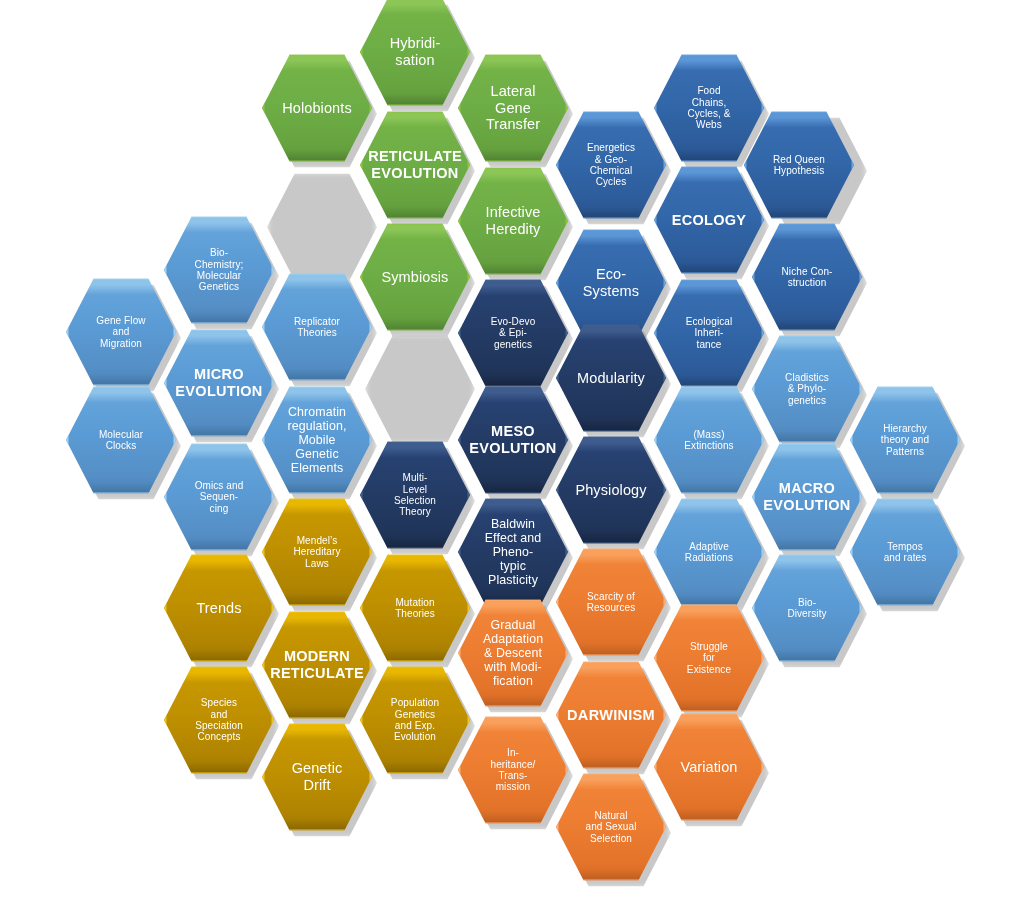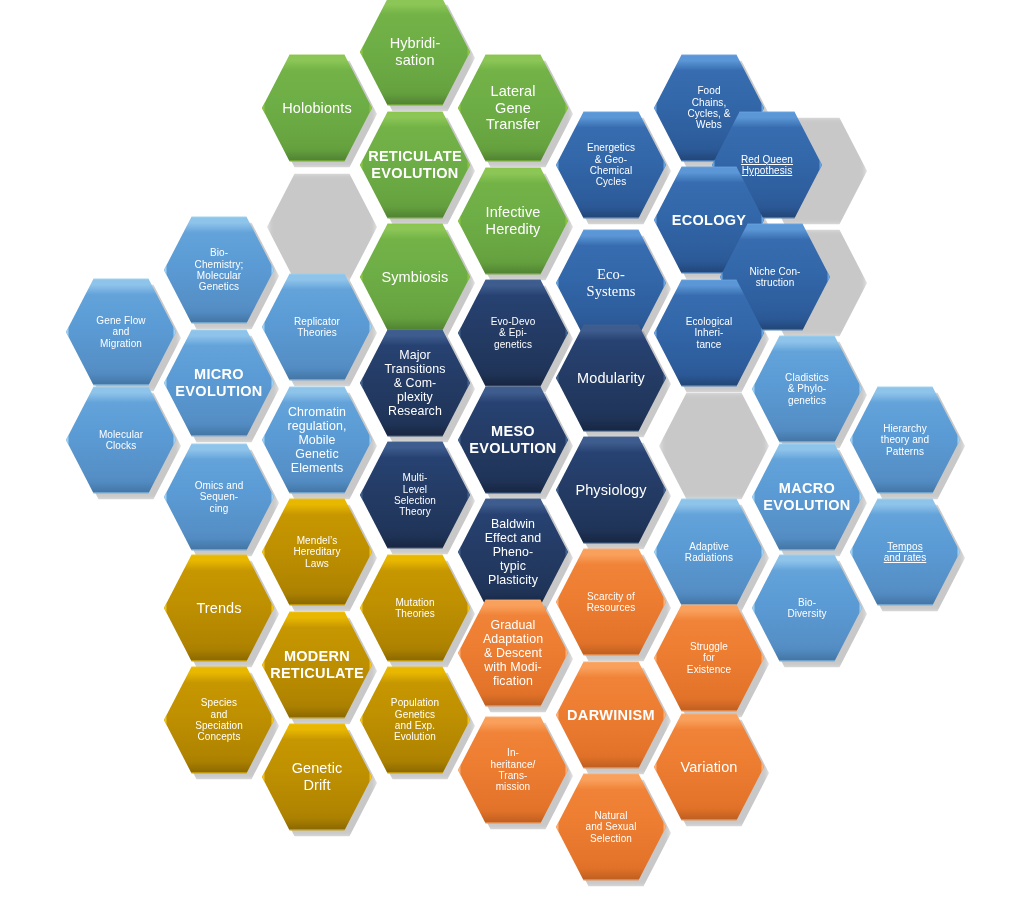--- a/index.html
+++ b/index.html
@@ -201,32 +201,32 @@
 Chains,
 Cycles, &amp;
 Webs</span>
     </div>
     <div class="hex c-midblue" style="left: 556px; top: 110px;">
       <span class="lbl sm">Energetics
 &amp; Geo-
 Chemical
 Cycles</span>
     </div>
-    <div class="hex c-midblue" style="left: 712px; top: 110px; text-decoration: underline;">
+    <div class="hex c-midblue" style="left: 744px; top: 110px;">
       <span class="lbl sm">Red Queen
 Hypothesis</span>
     </div>
     <div class="hex c-midblue center" style="left: 654px; top: 165px;">
       <span class="lbl">ECOLOGY</span>
     </div>
-    <div class="hex c-midblue" style="left: 556px; top: 228px; font-family: Liberation Serif, serif;">
+    <div class="hex c-midblue" style="left: 556px; top: 228px;">
       <span class="lbl">Eco-
 Systems</span>
     </div>
-    <div class="hex c-midblue" style="left: 720px; top: 222px;">
+    <div class="hex c-midblue" style="left: 752px; top: 222px;">
       <span class="lbl sm">Niche Con-
 struction</span>
     </div>
     <div class="hex c-midblue" style="left: 654px; top: 278px;">
       <span class="lbl sm">Ecological
 Inheri-
 tance</span>
     </div>
     <div class="hex c-lightblue" style="left: 164px; top: 215px;">
       <span class="lbl sm">Bio-
@@ -261,27 +261,20 @@
     <div class="hex c-lightblue" style="left: 164px; top: 442px;">
       <span class="lbl sm">Omics and
 Sequen-
 cing</span>
     </div>
     <div class="hex c-navy" style="left: 458px; top: 278px;">
       <span class="lbl sm">Evo-Devo
 &amp; Epi-
 genetics</span>
     </div>
-    <div class="hex c-navy" style="left: 360px; top: 328px;">
-      <span class="lbl xs">Major
-Transitions
-&amp; Com-
-plexity
-Research</span>
-    </div>
     <div class="hex c-navy" style="left: 556px; top: 323px;">
       <span class="lbl">Modularity</span>
     </div>
     <div class="hex c-navy center" style="left: 458px; top: 385px;">
       <span class="lbl">MESO
 EVOLUTION</span>
     </div>
     <div class="hex c-navy" style="left: 360px; top: 440px;">
       <span class="lbl sm">Multi-
 Level
@@ -296,34 +289,38 @@
 Effect and
 Pheno-
 typic
 Plasticity</span>
     </div>
     <div class="hex c-lightblue" style="left: 752px; top: 334px;">
       <span class="lbl sm">Cladistics
 &amp; Phylo-
 genetics</span>
     </div>
+    <div class="hex c-lightblue" style="left: 654px; top: 385px;">
+      <span class="lbl sm">(Mass)
+Extinctions</span>
+    </div>
     <div class="hex c-lightblue" style="left: 850px; top: 385px;">
       <span class="lbl sm">Hierarchy
 theory and
 Patterns</span>
     </div>
     <div class="hex c-lightblue center" style="left: 752px; top: 442px;">
       <span class="lbl">MACRO
 EVOLUTION</span>
     </div>
     <div class="hex c-lightblue" style="left: 654px; top: 497px;">
       <span class="lbl sm">Adaptive
 Radiations</span>
     </div>
-    <div class="hex c-lightblue" style="left: 850px; top: 497px; text-decoration: underline;">
+    <div class="hex c-lightblue" style="left: 850px; top: 497px;">
       <span class="lbl sm">Tempos
 and rates</span>
     </div>
     <div class="hex c-lightblue" style="left: 752px; top: 553px;">
       <span class="lbl sm">Bio-
 Diversity</span>
     </div>
     <div class="hex c-gold" style="left: 262px; top: 497px;">
       <span class="lbl sm">Mendel’s
 Hereditary

